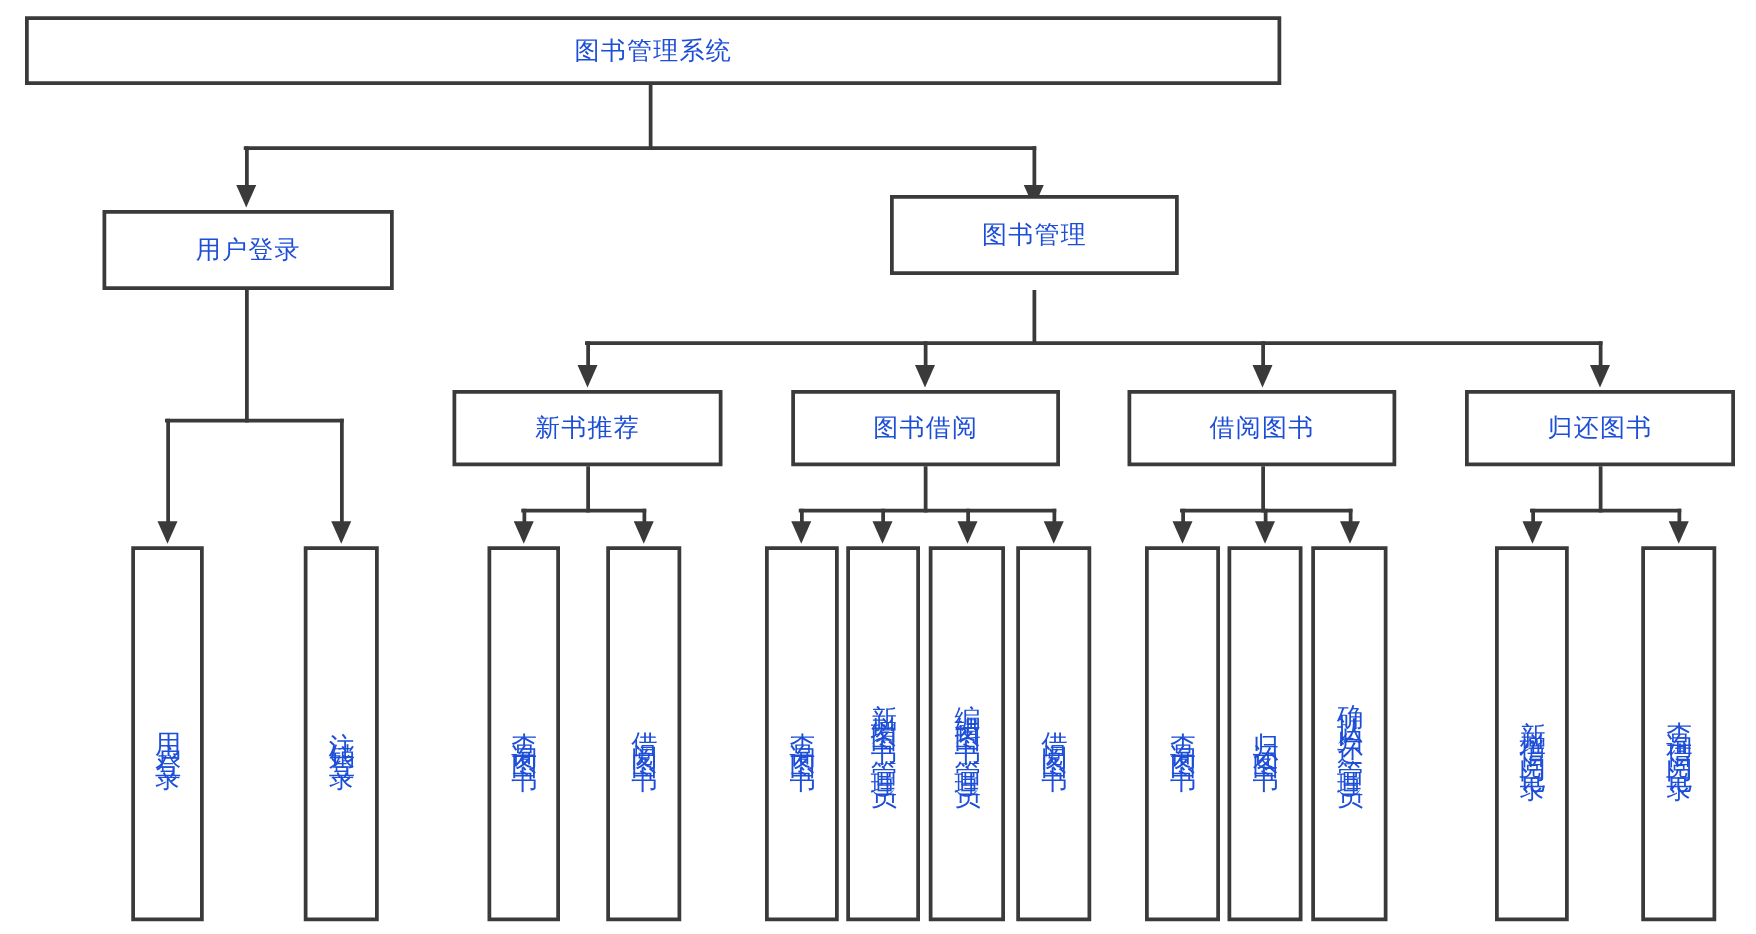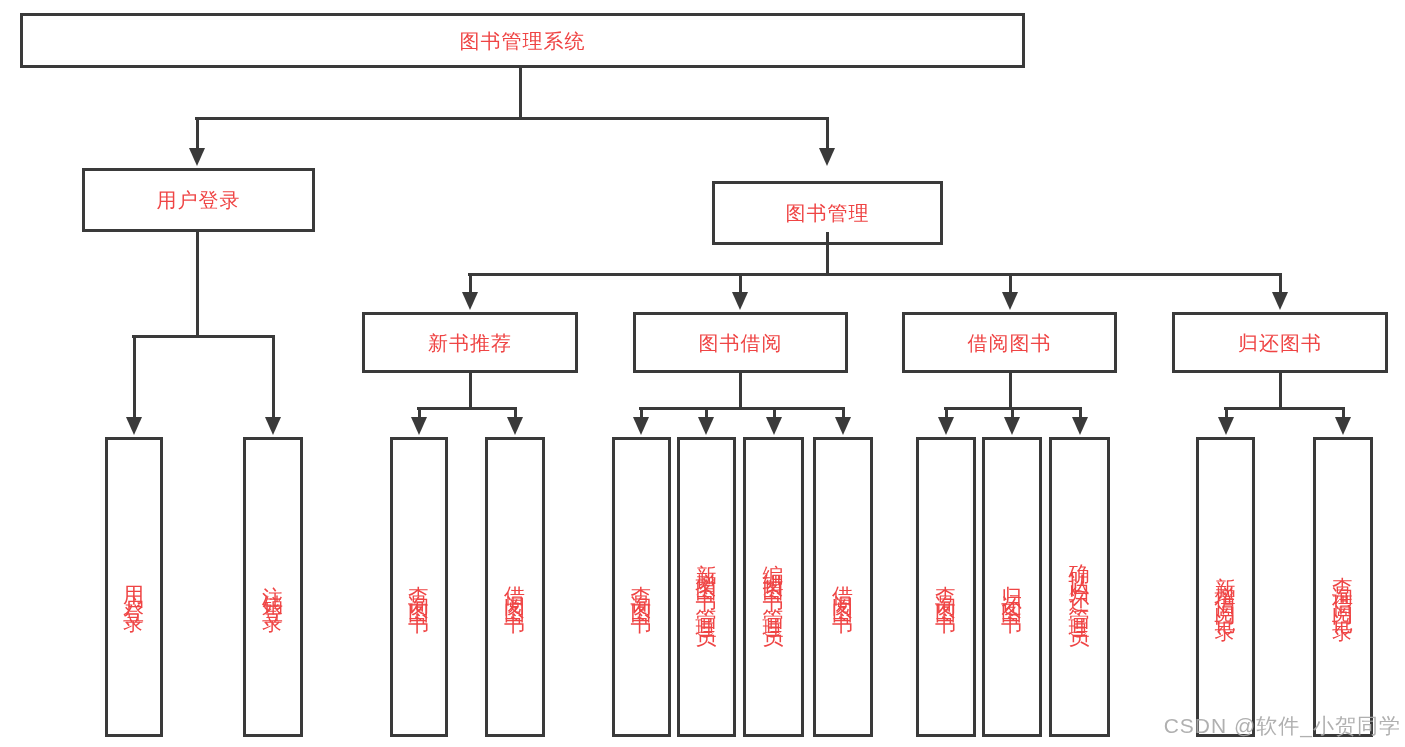--- a/index.html
+++ b/index.html
@@ -1,19 +1,19 @@
 <!DOCTYPE html>
 <html><head>
 <meta charset="utf-8">
 <style>
   html,body{margin:0;padding:0;background:#ffffff;}
   body{font-family:"Liberation Sans","DejaVu Sans",sans-serif;}
   #canvas{position:relative;width:1405px;height:747px;background:#ffffff;overflow:hidden;}
   .box{position:absolute;box-sizing:border-box;border:3px solid #3a3a3a;background:#ffffff;
-       display:flex;align-items:center;justify-content:center;color:#ef4444;}
+       display:flex;align-items:center;justify-content:center;color:#1d4ed8;}
   .hbox span{font-size:20px;letter-spacing:1px;line-height:1;}
   .vbox span{writing-mode:vertical-rl;text-orientation:mixed;font-size:21px;
              letter-spacing:9px;line-height:1;}
   .vline{position:absolute;width:3px;background:#3a3a3a;}
   .hline{position:absolute;height:3px;background:#3a3a3a;}
   .ahead{position:absolute;width:0;height:0;border-left:8px solid transparent;
          border-right:8px solid transparent;border-top:18px solid #3a3a3a;}
   .watermark{position:absolute;top:712px;right:4px;font-size:21px;color:#a8a8a8;
              opacity:.9;z-index:5;letter-spacing:1px;}
 </style>
@@ -29,21 +29,21 @@
   <div class="vline" style="left:519px;top:68px;height:52px"></div>
   <div class="hline" style="left:195px;top:117px;width:634px"></div>
   <div class="vline" style="left:196px;top:117px;height:33px"></div>
   <div class="ahead" style="left:189px;top:148px"></div>
   <div class="vline" style="left:826px;top:117px;height:33px"></div>
   <div class="ahead" style="left:819px;top:148px"></div>
 
   <div class="box hbox" style="left:82px;top:168px;width:233px;height:64px">
     <span>用户登录</span>
   </div>
-  <div class="box hbox" style="left:712px;top:181px;width:231px;height:64px">
+  <div class="box hbox" style="left:712px;top:156px;width:231px;height:64px">
     <span>图书管理</span>
   </div>
 
   <div class="vline" style="left:196px;top:232px;height:106px"></div>
   <div class="hline" style="left:132px;top:335px;width:143px"></div>
   <div class="vline" style="left:133px;top:335px;height:84px"></div>
   <div class="ahead" style="left:126px;top:417px"></div>
   <div class="vline" style="left:272px;top:335px;height:84px"></div>
   <div class="ahead" style="left:265px;top:417px"></div>
 
@@ -142,15 +142,14 @@
     <span>确认归还（管理员）</span>
   </div>
 
   <div class="box vbox" style="left:1196px;top:437px;width:59px;height:300px">
     <span>新增借阅记录</span>
   </div>
   <div class="box vbox" style="left:1313px;top:437px;width:60px;height:300px">
     <span>查询借阅记录</span>
   </div>
 
-  <div class="watermark">CSDN @软件_小贺同学</div>
 
 </div>
 
 </body></html>

